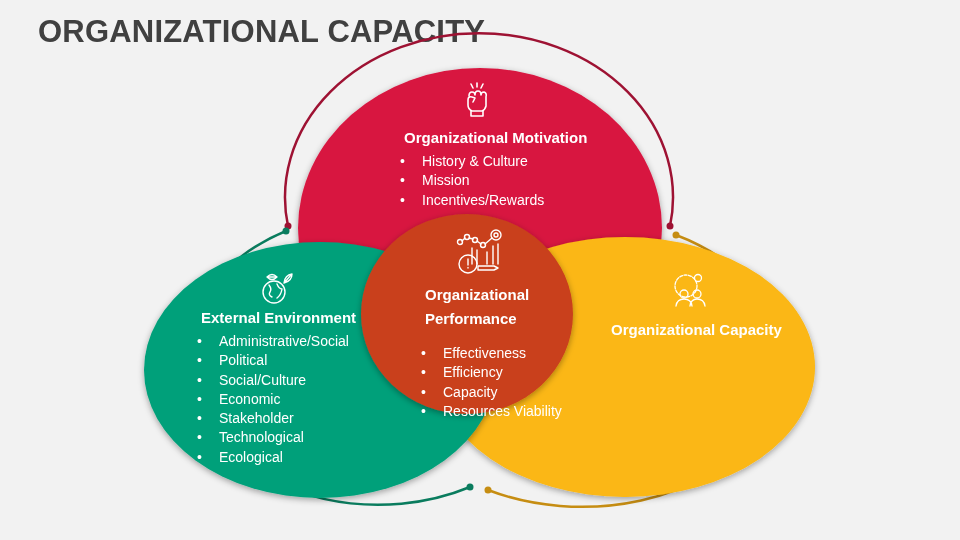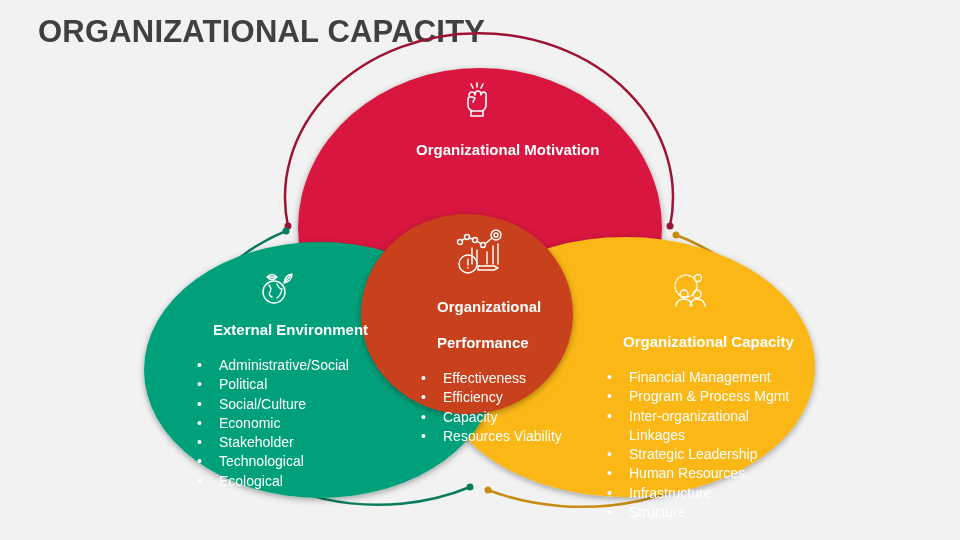--- a/index.html
+++ b/index.html
@@ -1,20 +1,20 @@
 <!DOCTYPE html>
 <html><head>
 <meta charset="utf-8">
 <style>
   html, body { margin:0; padding:0; }
   body { width:960px; height:540px; background:#f2f2f2; position:relative; overflow:hidden; font-family:"Liberation Sans", sans-serif; }
   .title { position:absolute; left:38px; top:14px; font-size:31px; font-weight:bold; color:#404040; letter-spacing:0.2px; margin:0; }
   svg.diagram { position:absolute; left:0; top:0; }
   .block { position:absolute; color:#ffffff; }
-  .block h3 { margin:16px; font-size:15px; font-weight:bold; line-height:20px; white-space:nowrap; }
+  .block h3 { margin:4px; font-size:15px; font-weight:bold; line-height:20px; white-space:nowrap; }
   .block ul { list-style:none; margin:4px 0 0 0; padding:0; }
   .block li { font-size:14px; line-height:19.3px; position:relative; padding-left:22px; white-space:nowrap; }
   .block li::before { content:"•"; position:absolute; left:0; top:0; }
   .block li.cont { padding-left:22px; }
   .block li.cont::before { content:""; }
   .icon { position:absolute; }
 </style>
 </head>
 <body>
 
@@ -50,20 +50,25 @@
 <svg class="icon" style="left:463px;top:82px" width="28" height="36" viewBox="0 0 28 36">
   <g fill="none" stroke="#fff" stroke-width="1.6" stroke-linecap="round" stroke-linejoin="round">
     <path d="M8,2 L10,6 M14,1 L14,5 M20,2 L18,6"></path>
     <path d="M6,14 Q6,10 9,10 Q12,10 12,13 Q12,9 15,9 Q18,9 18,13 Q18,10 21,10 Q24,11 23,15 L23,24 Q22,28 19,29 L9,29 Q5,27 5,23 L5,18 Q5,14 9,15 L12,16 L10,20"></path>
     <path d="M8,29 L8,34 L20,34 L20,29"></path>
   </g>
 </svg>
 
 <div class="block" style="left:400px;top:124px">
   <h3>Organizational Motivation</h3>
+  <ul>
+    <li>History &amp; Culture</li>
+    <li>Mission</li>
+    <li>Incentives/Rewards</li>
+  </ul>
 </div>
 
 <svg class="icon" style="left:258px;top:271px" width="36" height="36" viewBox="0 0 36 36">
   <g fill="none" stroke="#fff" stroke-width="1.4" stroke-linecap="round" stroke-linejoin="round">
     <circle cx="16" cy="21" r="11"></circle>
     <path d="M11,14 Q14,18 12,21 Q10,24 14,26 M19,13 Q21,18 24,18 Q23,24 19,27"></path>
     <path d="M9,6 Q14,1 19,6 Q14,11 9,6 Z M9,6 L19,6"></path>
     <path d="M26,12 Q27,4 34,3 Q34,10 26,12 Z M26,12 L33,4"></path>
   </g>
 </svg>
@@ -113,23 +118,13 @@
     <circle cx="14" cy="14" r="11" stroke-dasharray="3 1.5"></circle>
     <circle cx="26" cy="6" r="3.5"></circle>
     <circle cx="12" cy="22" r="4"></circle>
     <circle cx="25" cy="22" r="4"></circle>
     <path d="M4,34 Q5,27 12,27 Q19,27 20,34 M18,34 Q19,27 25,27 Q32,27 33,34"></path>
   </g>
 </svg>
 
 <div class="block" style="left:607px;top:316px">
   <h3>Organizational Capacity</h3>
-  <ul>
-    <li>Financial Management</li>
-    <li>Program &amp; Process Mgmt</li>
-    <li>Inter-organizational</li>
-    <li class="cont">Linkages</li>
-    <li>Strategic Leadership</li>
-    <li>Human Resources</li>
-    <li>Infrastructure</li>
-    <li>Structure</li>
-  </ul>
 </div>
 
 </body></html>

